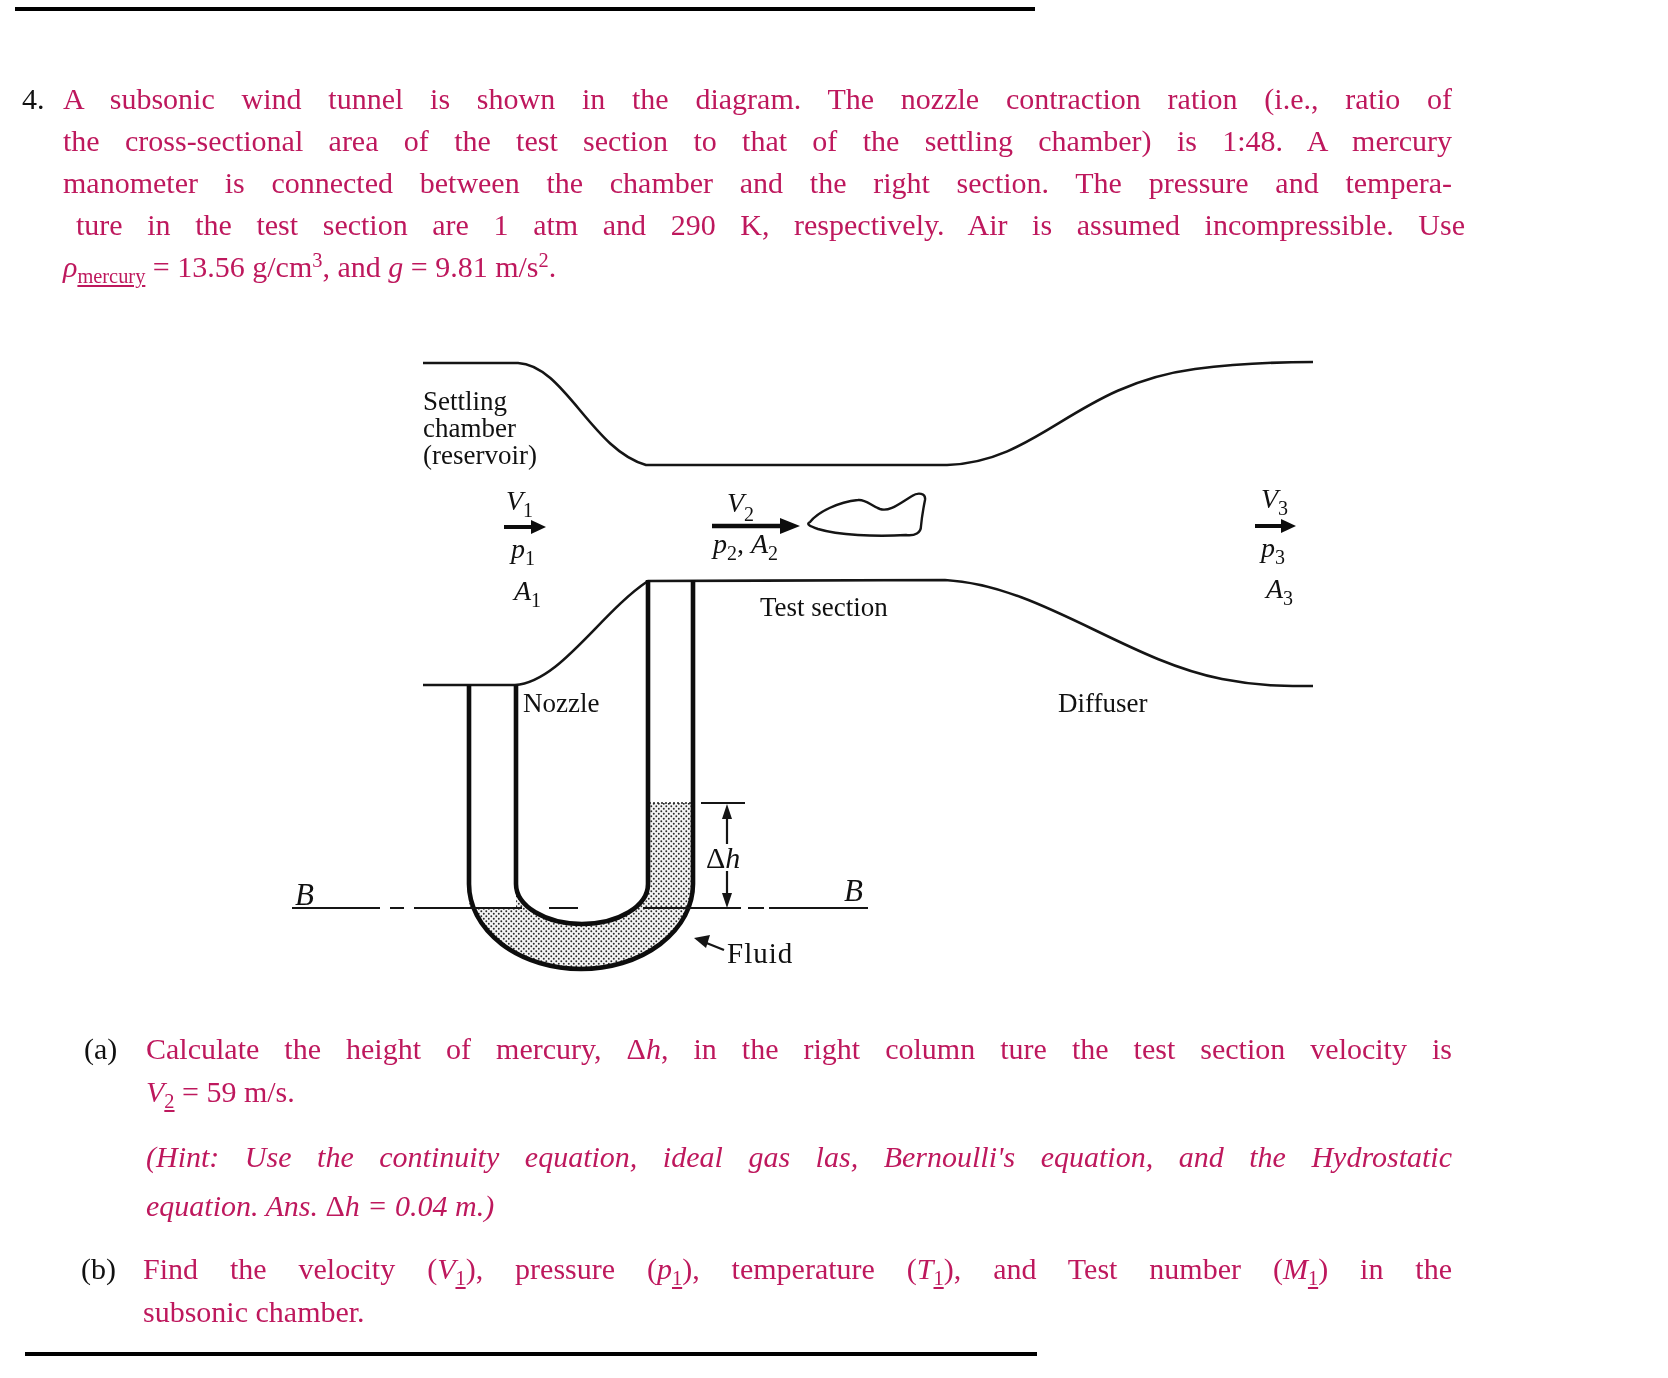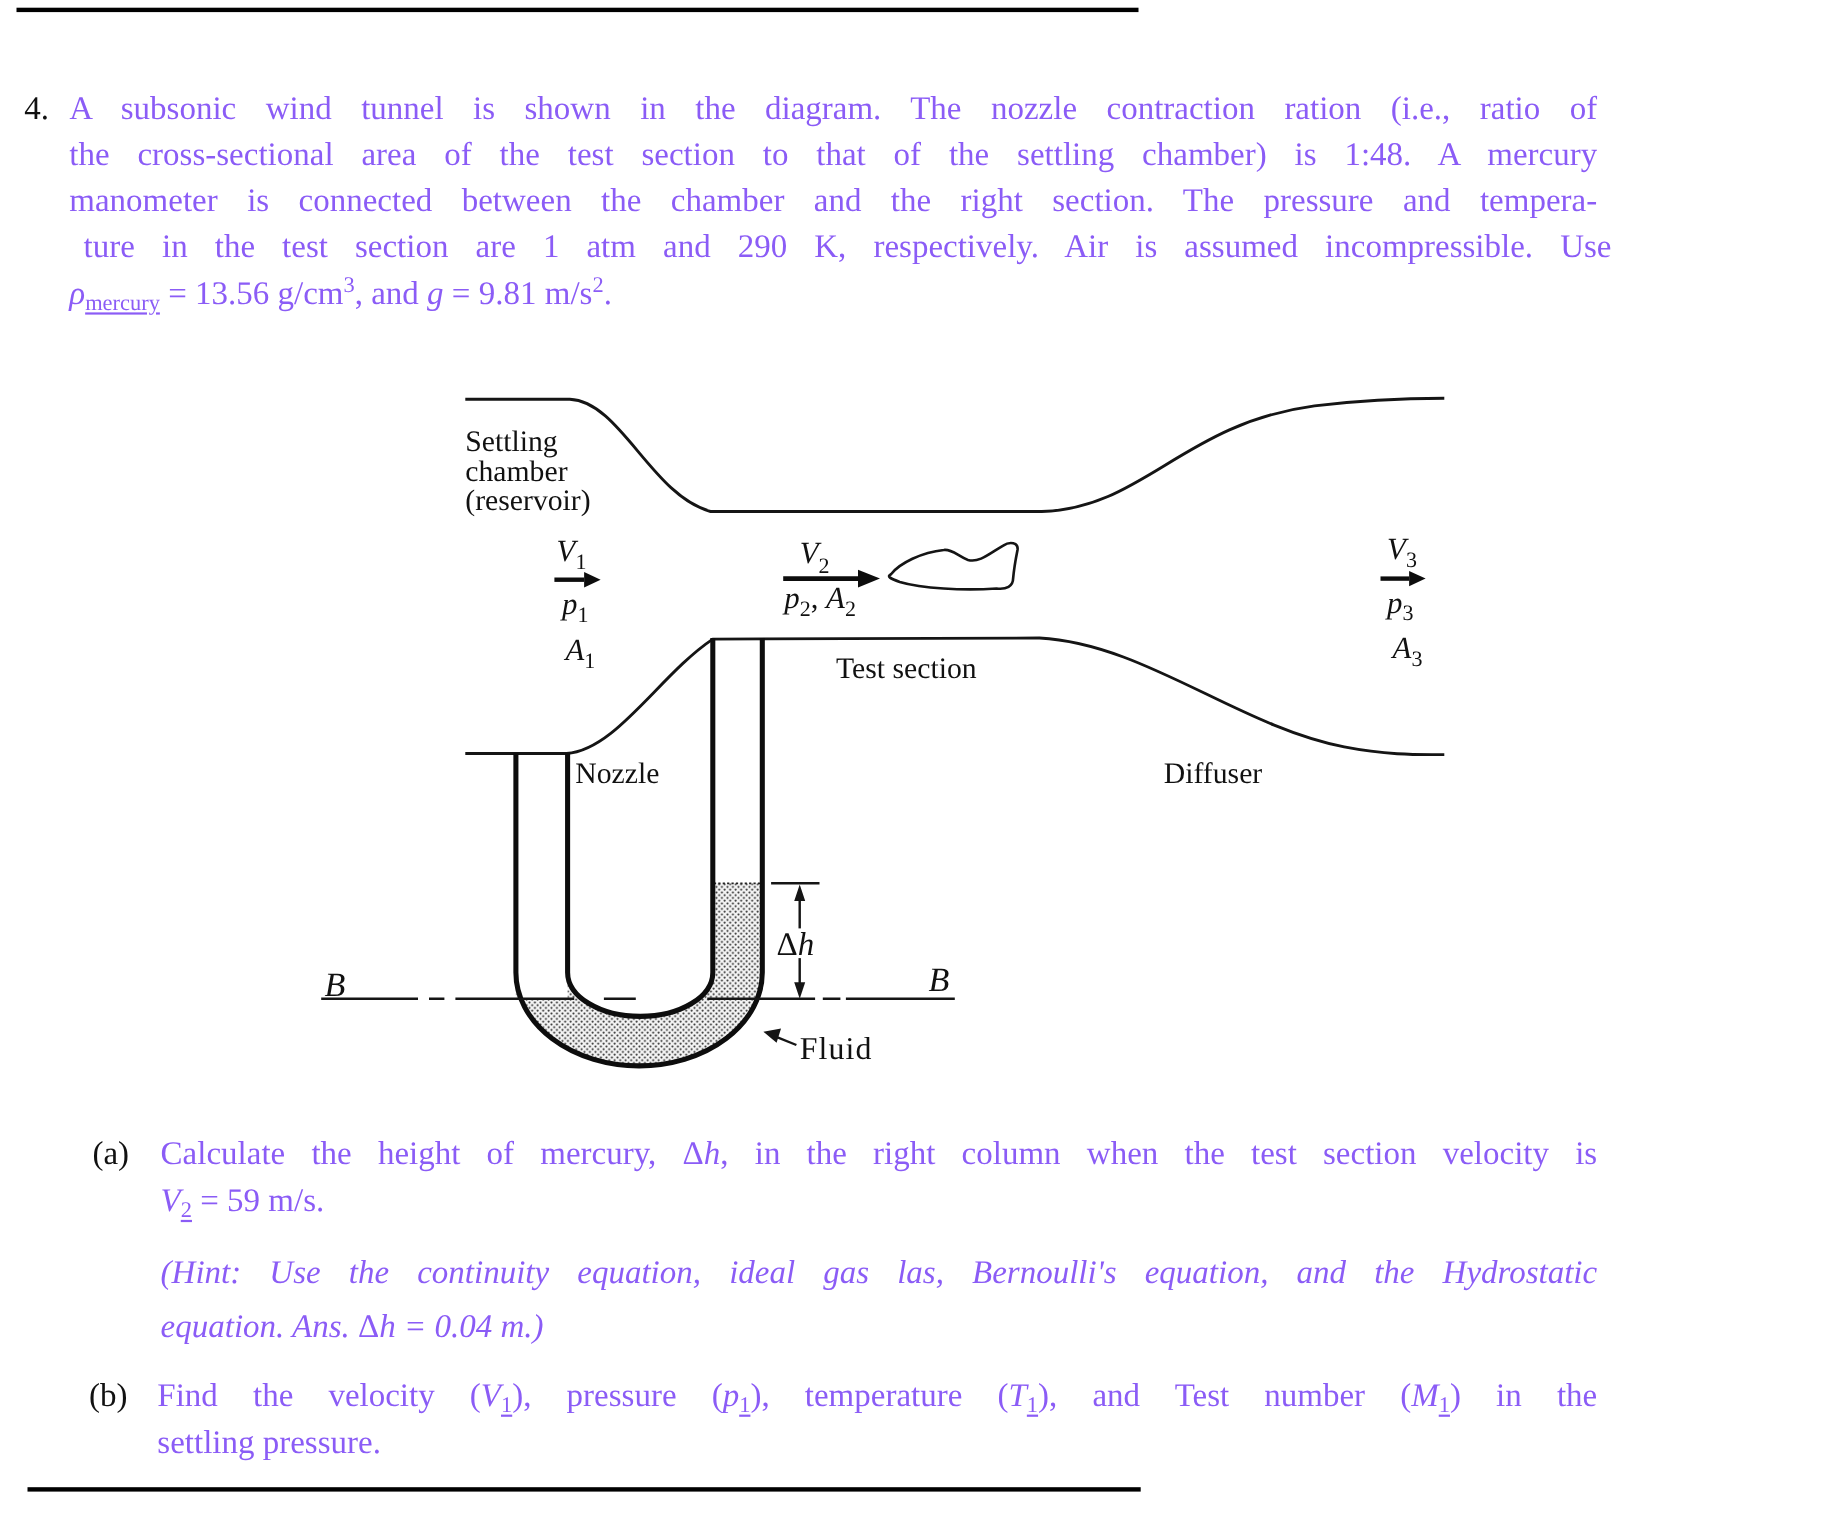--- a/index.html
+++ b/index.html
@@ -3,21 +3,21 @@
 <meta charset="utf-8">
 <style>
   html,body{margin:0;padding:0;}
   body{
     width:1668px;height:1378px;background:#ffffff;color:#111;
     font-family:"Liberation Serif", serif;position:relative;overflow:hidden;
   }
   .rule{position:absolute;background:#000;height:4px;}
   .tline{
     position:absolute;font-size:30px;line-height:42px;white-space:nowrap;
-    color:#8b5cf6;
+    color:#be185d;
   }
   .just{
     white-space:normal;text-align:justify;text-align-last:justify;
     height:44px;overflow:hidden;
   }
   .marker{position:absolute;font-size:30px;line-height:42px;}
   .it{font-style:italic;}
   sub{font-size:0.68em;line-height:0;vertical-align:-0.28em;text-decoration:underline;}
   sup{font-size:0.68em;line-height:0;vertical-align:0.5em;}
   svg text{font-family:"Liberation Serif", serif;fill:#111;}
@@ -110,21 +110,21 @@
            C 866 499 871 506 880 509
            C 890 512 900 503 912 496
            C 918 492 926 493 925 500
            C 924 505 922 515 921 526
            C 921 533 915 536 906 535
            C 875 537 838 535 818 529
            C 809 526 806 524 810 522 Z" fill="#ffffff" stroke="#151515" stroke-width="2.4"></path>
 </svg>
 
 <div class="marker" style="left:84px;top:1028px">(a)</div>
-<div class="tline just" style="left:146px;top:1028px;width:1306px"><span>Calculate the height of mercury, </span><span>Δ</span><span class="it">h</span><span>, in the right column when the test section velocity is</span></div>
+<div class="tline just" style="left:146px;top:1028px;width:1306px"><span>Calculate the height of mercury, </span><span>Δ</span><span class="it">h</span><span>, in the right column ture the test section velocity is</span></div>
 <div class="tline" style="left:146px;top:1071px"><span class="it">V</span><sub>2</sub><span> = 59 m/s.</span></div>
 
 <div class="tline just it" style="left:146px;top:1136px;width:1306px">(Hint: Use the continuity equation, ideal gas las, Bernoulli's equation, and the Hydrostatic</div>
 <div class="tline it" style="left:146px;top:1185px"><span>equation. Ans. </span><span style="font-style:normal">Δ</span><span>h</span><span> = 0.04 m.)</span></div>
 
 <div class="marker" style="left:81px;top:1248px">(b)</div>
 <div class="tline just" style="left:143px;top:1248px;width:1309px"><span>Find the velocity (</span><span class="it">V</span><sub>1</sub><span>), pressure (</span><span class="it">p</span><sub>1</sub><span>), temperature (</span><span class="it">T</span><sub>1</sub><span>), and Test number (</span><span class="it">M</span><sub>1</sub><span>) in the</span></div>
-<div class="tline" style="left:143px;top:1291px">settling pressure.</div>
+<div class="tline" style="left:143px;top:1291px">subsonic chamber.</div>
 
 </body></html>

